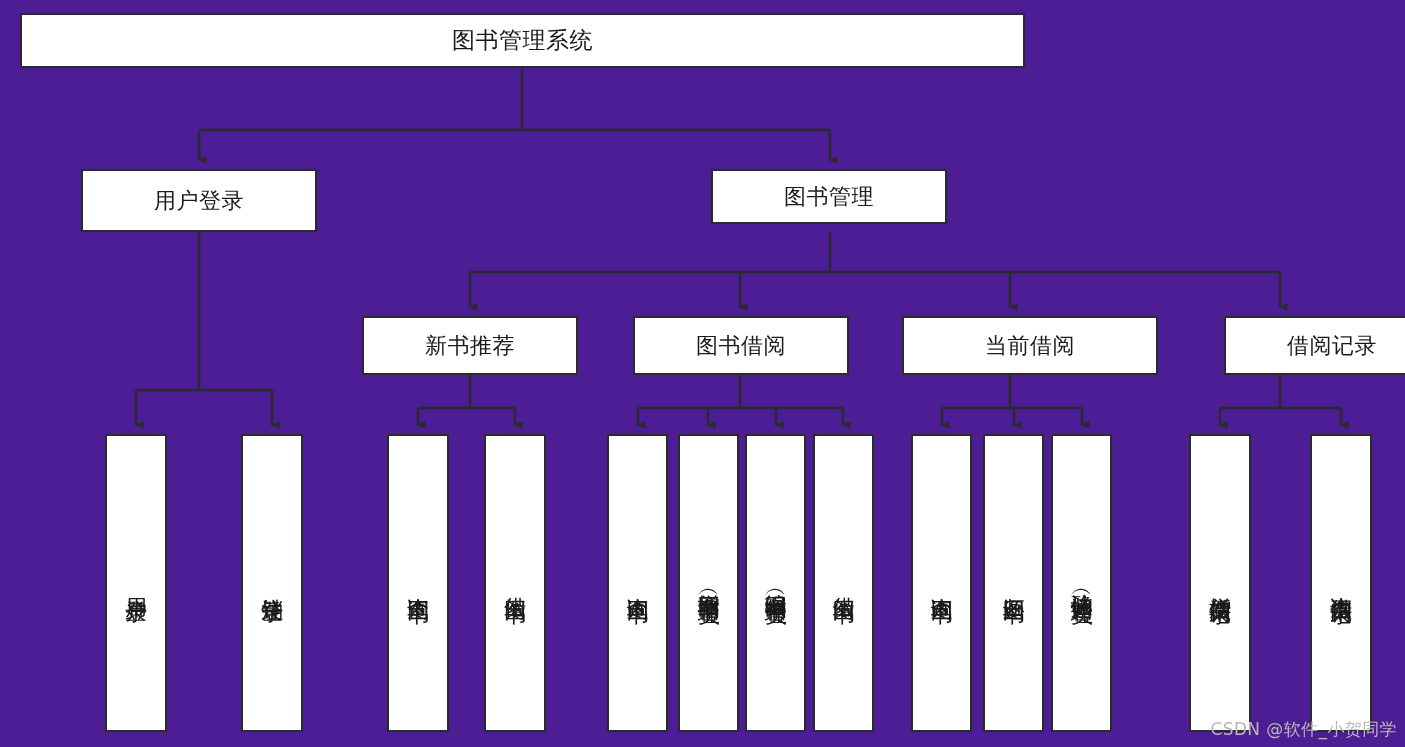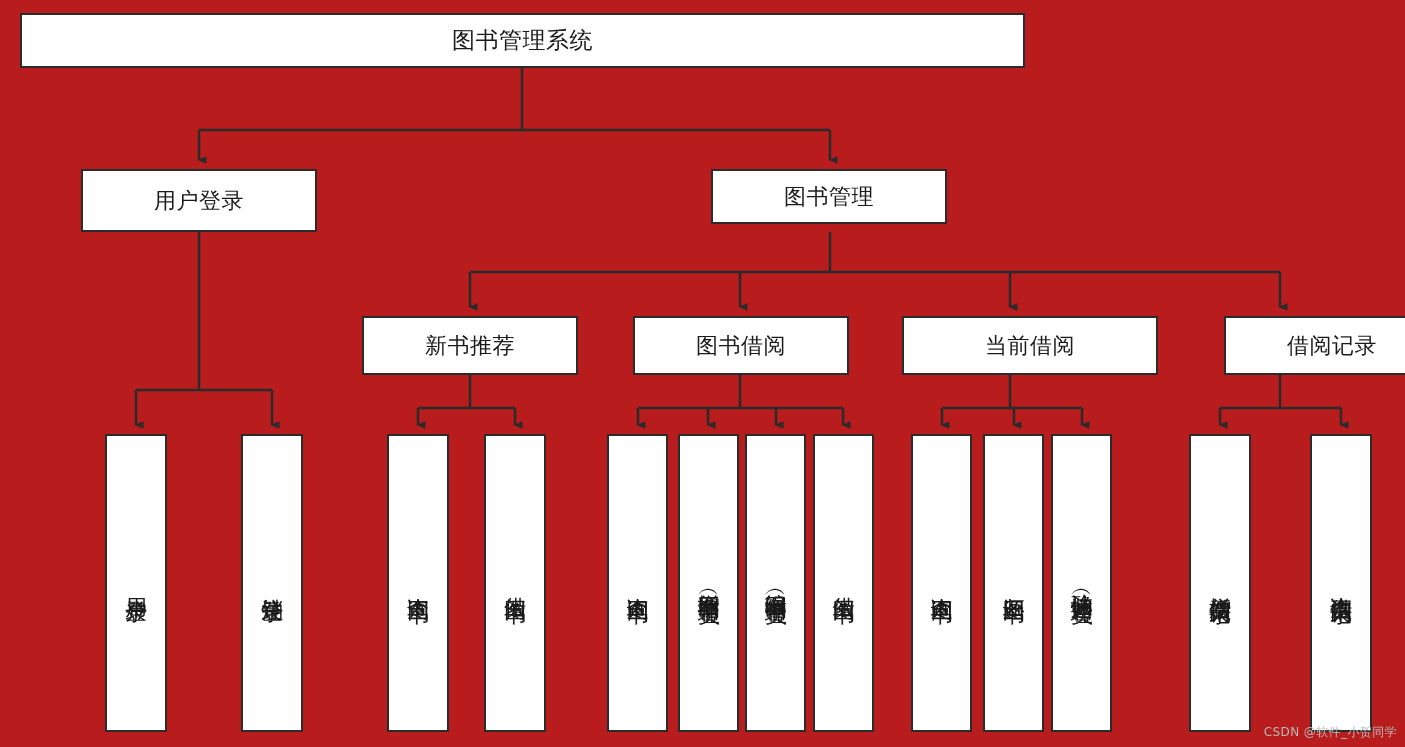--- a/index.html
+++ b/index.html
@@ -7,21 +7,21 @@
     padding: 0;
     background: #ffffff;
   }
   body {
     font-family: "DejaVu Sans", "Liberation Sans", sans-serif;
   }
   #canvas {
     position: relative;
     width: 1405px;
     height: 747px;
-    background: #b91c1c;
+    background: #4c1d95;
     overflow: hidden;
   }
   svg.wires {
     position: absolute;
     left: 0;
     top: 0;
     width: 1405px;
     height: 747px;
   }
   .node {
@@ -56,21 +56,21 @@
     text-orientation: upright;
     font-size: 22px;
     line-height: 1.12;
     letter-spacing: 1.5px;
     white-space: nowrap;
   }
   .watermark {
     position: absolute;
     right: 8px;
     bottom: 6px;
-    font-size: 12px;
+    font-size: 17px;
     color: #b8b8b8;
     letter-spacing: 0.4px;
     z-index: 6;
     white-space: nowrap;
     font-family: "DejaVu Sans", "Liberation Sans", sans-serif;
   }
 </style>
 </head>
 <body>
 

